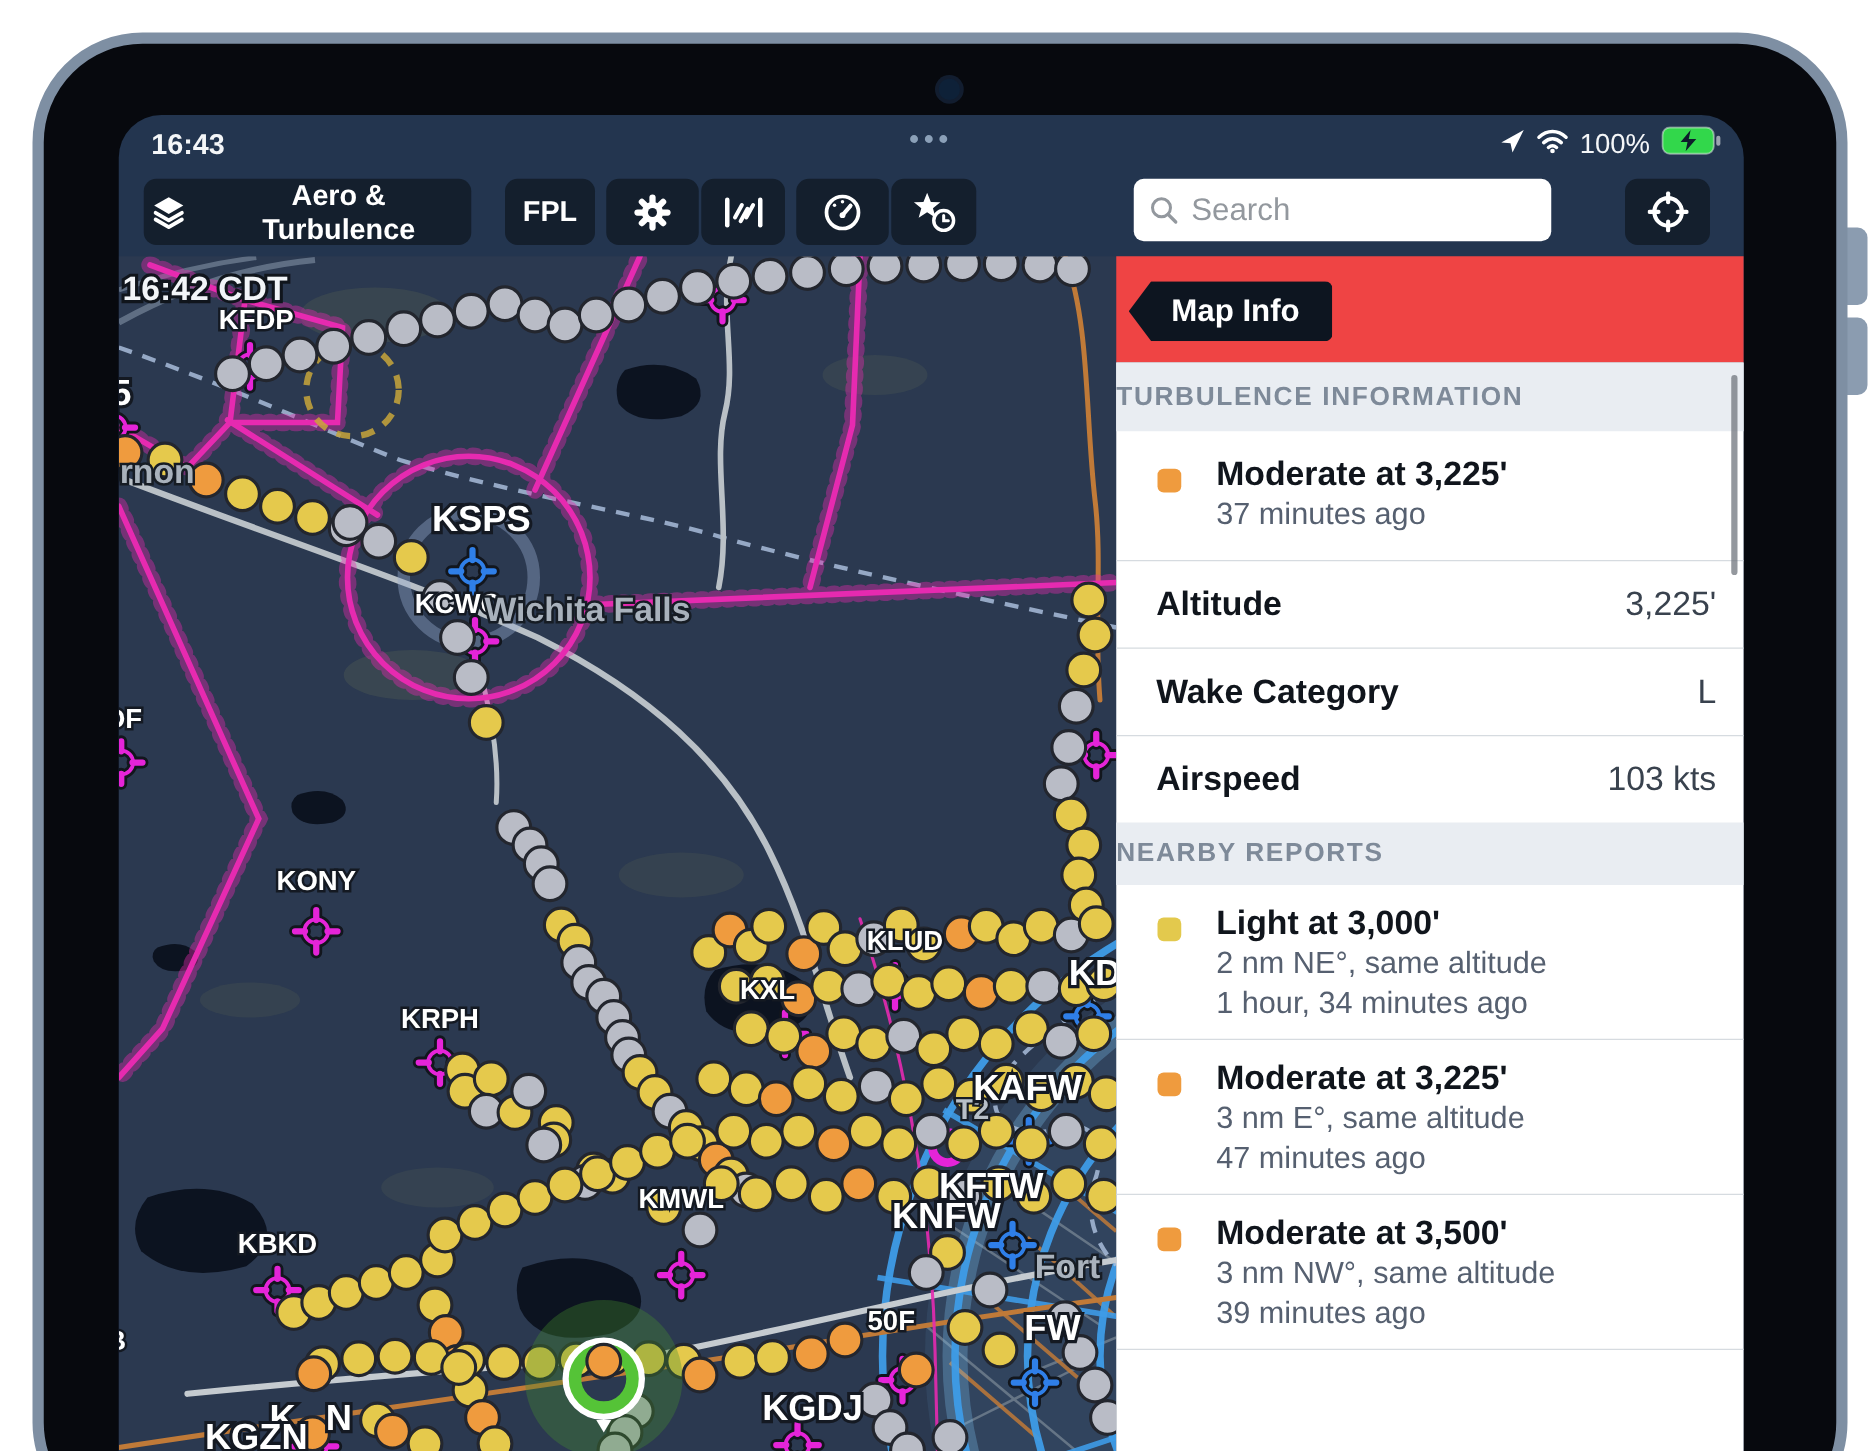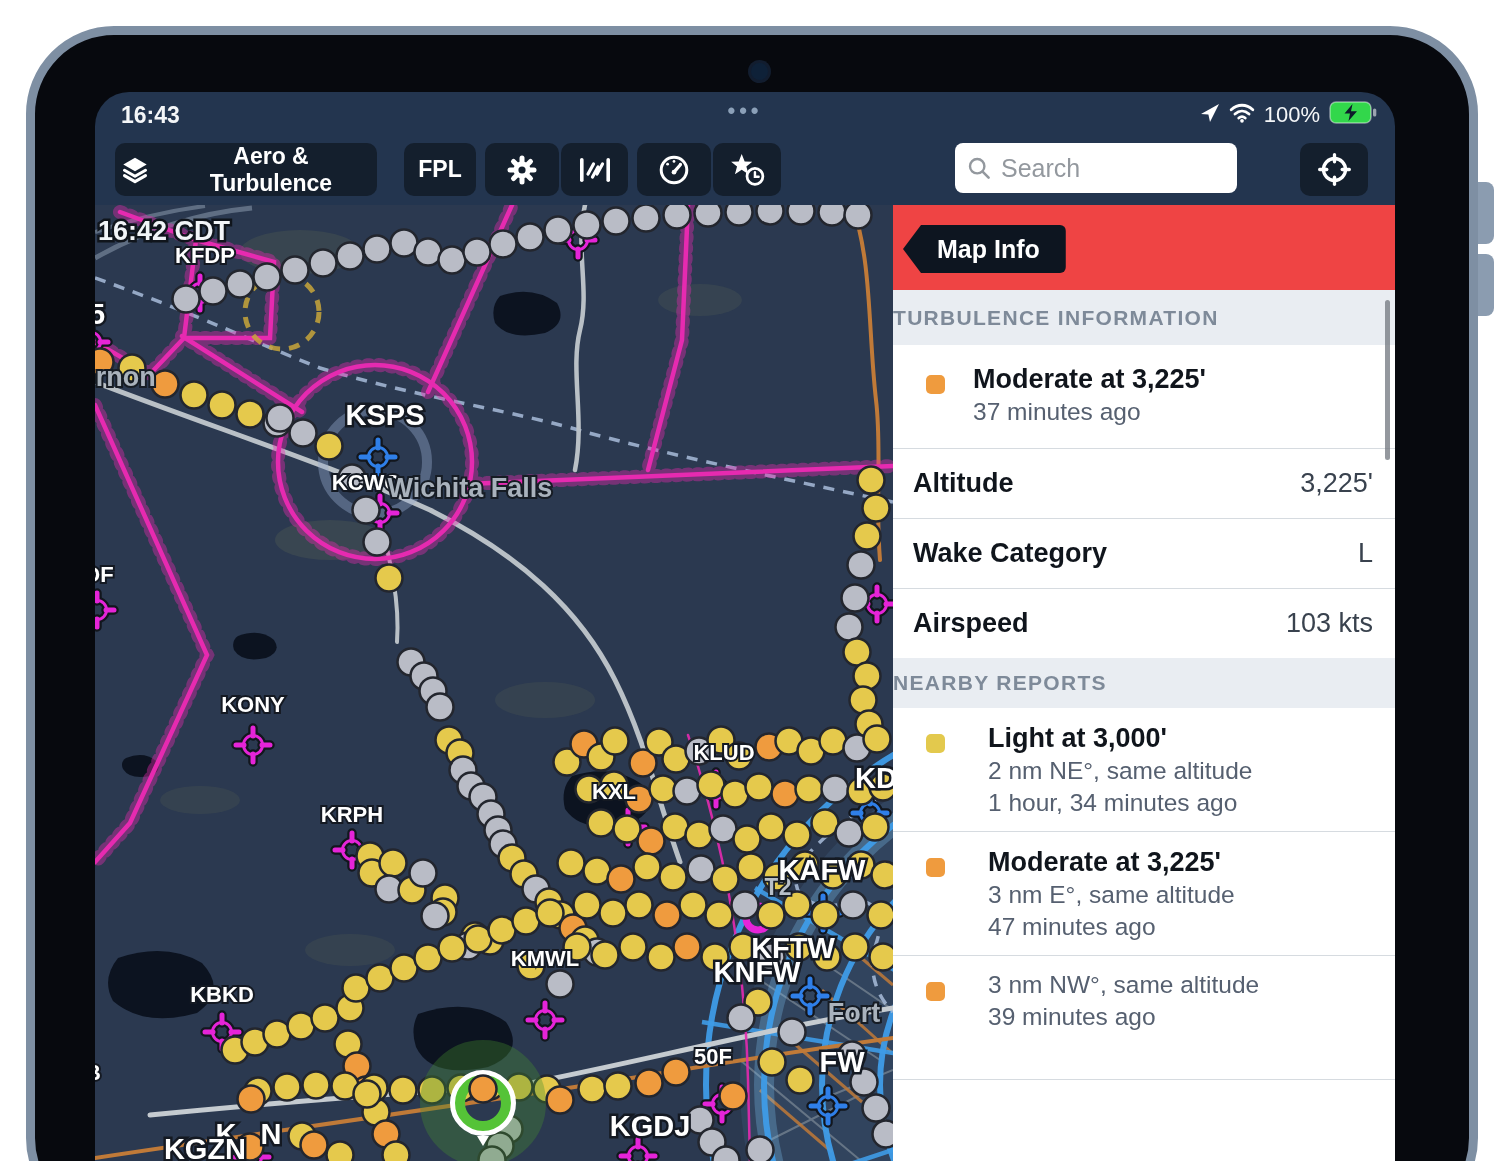--- a/index.html
+++ b/index.html
@@ -16,21 +16,21 @@
   .statusbar{position:absolute;left:0;top:0;width:100%;height:51px;}
   .sb-time{position:absolute;left:26px;top:10px;color:#f4f6f8;font-size:23px;font-weight:600;}
   .sb-dots{position:absolute;left:0;right:0;top:6px;text-align:center;color:#8ba0b8;font-size:22px;letter-spacing:4px;font-weight:700;}
   .sb-right{position:absolute;right:18px;top:9px;display:flex;align-items:center;gap:9px;}
   .sb-batt-pct{color:#f4f6f8;font-size:22px;font-weight:500;}
   
   .navbar{position:absolute;left:0;top:51px;width:100%;height:62px;}
   .nav-btn{position:absolute;top:0;height:53px;background:#141f2d;border:none;border-radius:10px;
     color:#ffffff;display:flex;align-items:center;justify-content:center;gap:22px;cursor:pointer;}
   .nav-btn span{font-size:23px;font-weight:700;color:#fff;}
-  .search-wrap{position:absolute;left:860px;top:0;width:282px;height:50px;background:#ffffff;border-radius:8px;
+  .search-wrap{position:absolute;left:812px;top:0;width:334px;height:50px;background:#ffffff;border-radius:8px;
     display:flex;align-items:center;padding:0 12px;box-sizing:border-box;gap:8px;}
   .search-wrap input{border:none;outline:none;flex:1;font-size:25px;color:#222;background:transparent;font-family:"Liberation Sans",sans-serif;}
   .search-wrap input::placeholder{color:#93989e;}
   
   .content{position:absolute;left:0;top:113px;width:1300px;bottom:0;}
   .mapbox{position:absolute;left:0;top:0;width:798px;height:997px;background:#2b3950;overflow:hidden;}
   .mapbox svg{display:block;}
   
   .lbl-w{font:700 22px "Liberation Sans",sans-serif;fill:#ffffff;stroke:#141922;stroke-width:4px;paint-order:stroke;}
   .lbl-wb{font:700 29px "Liberation Sans",sans-serif;fill:#ffffff;stroke:#141922;stroke-width:5px;paint-order:stroke;}
@@ -46,24 +46,24 @@
   .panel-body{position:absolute;left:0;top:85px;width:100%;bottom:0;background:#ffffff;}
   .sect{height:55px;background:#e9edf2;color:#7e8a99;font-size:21px;font-weight:700;letter-spacing:1.3px;
     display:flex;align-items:center;box-sizing:border-box;}
   .sect.s2{height:50px;}
   .current-row{height:103px;display:flex;align-items:flex-start;}
   .sev-dot{width:19px;height:19px;border-radius:5px;margin:30px 0 0 33px;flex:0 0 auto;}
   .cr-text{margin-left:28px;padding-top:17px;}
   .rep-title{font-size:27px;font-weight:700;color:#10151c;line-height:34px;}
   .rep-sub{font-size:24.5px;color:#566070;line-height:32px;}
   .kv{height:70px;display:flex;align-items:center;justify-content:space-between;
-    padding:0 22px 0 20px;border-top:1px solid #d6dbe0;margin:0;box-sizing:border-box;}
+    padding:0 22px 0 32px;border-top:1px solid #d6dbe0;margin:0;box-sizing:border-box;}
   .kv .k{font-size:27px;font-weight:700;color:#10151c;}
   .kv .v{font-size:27px;color:#39424e;}
-  .near-row{height:124px;display:flex;align-items:flex-start;border-bottom:1px solid #d6dbe0;box-sizing:border-box;gap:15px;}
+  .near-row{height:124px;display:flex;align-items:flex-start;border-bottom:1px solid #d6dbe0;box-sizing:border-box;}
   .near-row .sev-dot{margin-top:26px;}
   .nr-text{margin-left:28px;padding-top:13px;}
   .scrollbar{position:absolute;right:5px;top:95px;width:5px;height:160px;border-radius:3px;background:#70767e;opacity:.75;}
 </style>
 </head>
 <body>
 
 <div class="stage">
   <div class="side-btn" style="left:1468px;top:182px;height:62px;"></div>
   <div class="side-btn" style="left:1468px;top:254px;height:62px;"></div>
@@ -678,20 +678,21 @@
               <span class="sev-dot" style="background-color: rgb(239, 155, 62);"></span>
               <div class="nr-text">
                 <div class="rep-title">Moderate at 3,225'</div>
                 <div class="rep-sub">3 nm E°, same altitude</div>
                 <div class="rep-sub">47 minutes ago</div>
               </div>
             </div>
             <div class="near-row">
               <span class="sev-dot" style="background-color: rgb(239, 155, 62);"></span>
               <div class="nr-text">
+                <div class="rep-title">Moderate at 3,500'</div>
                 <div class="rep-sub">3 nm NW°, same altitude</div>
                 <div class="rep-sub">39 minutes ago</div>
               </div>
             </div>
           </div>
           <div class="scrollbar"></div>
         </div>
 
       </div>
     </div>

